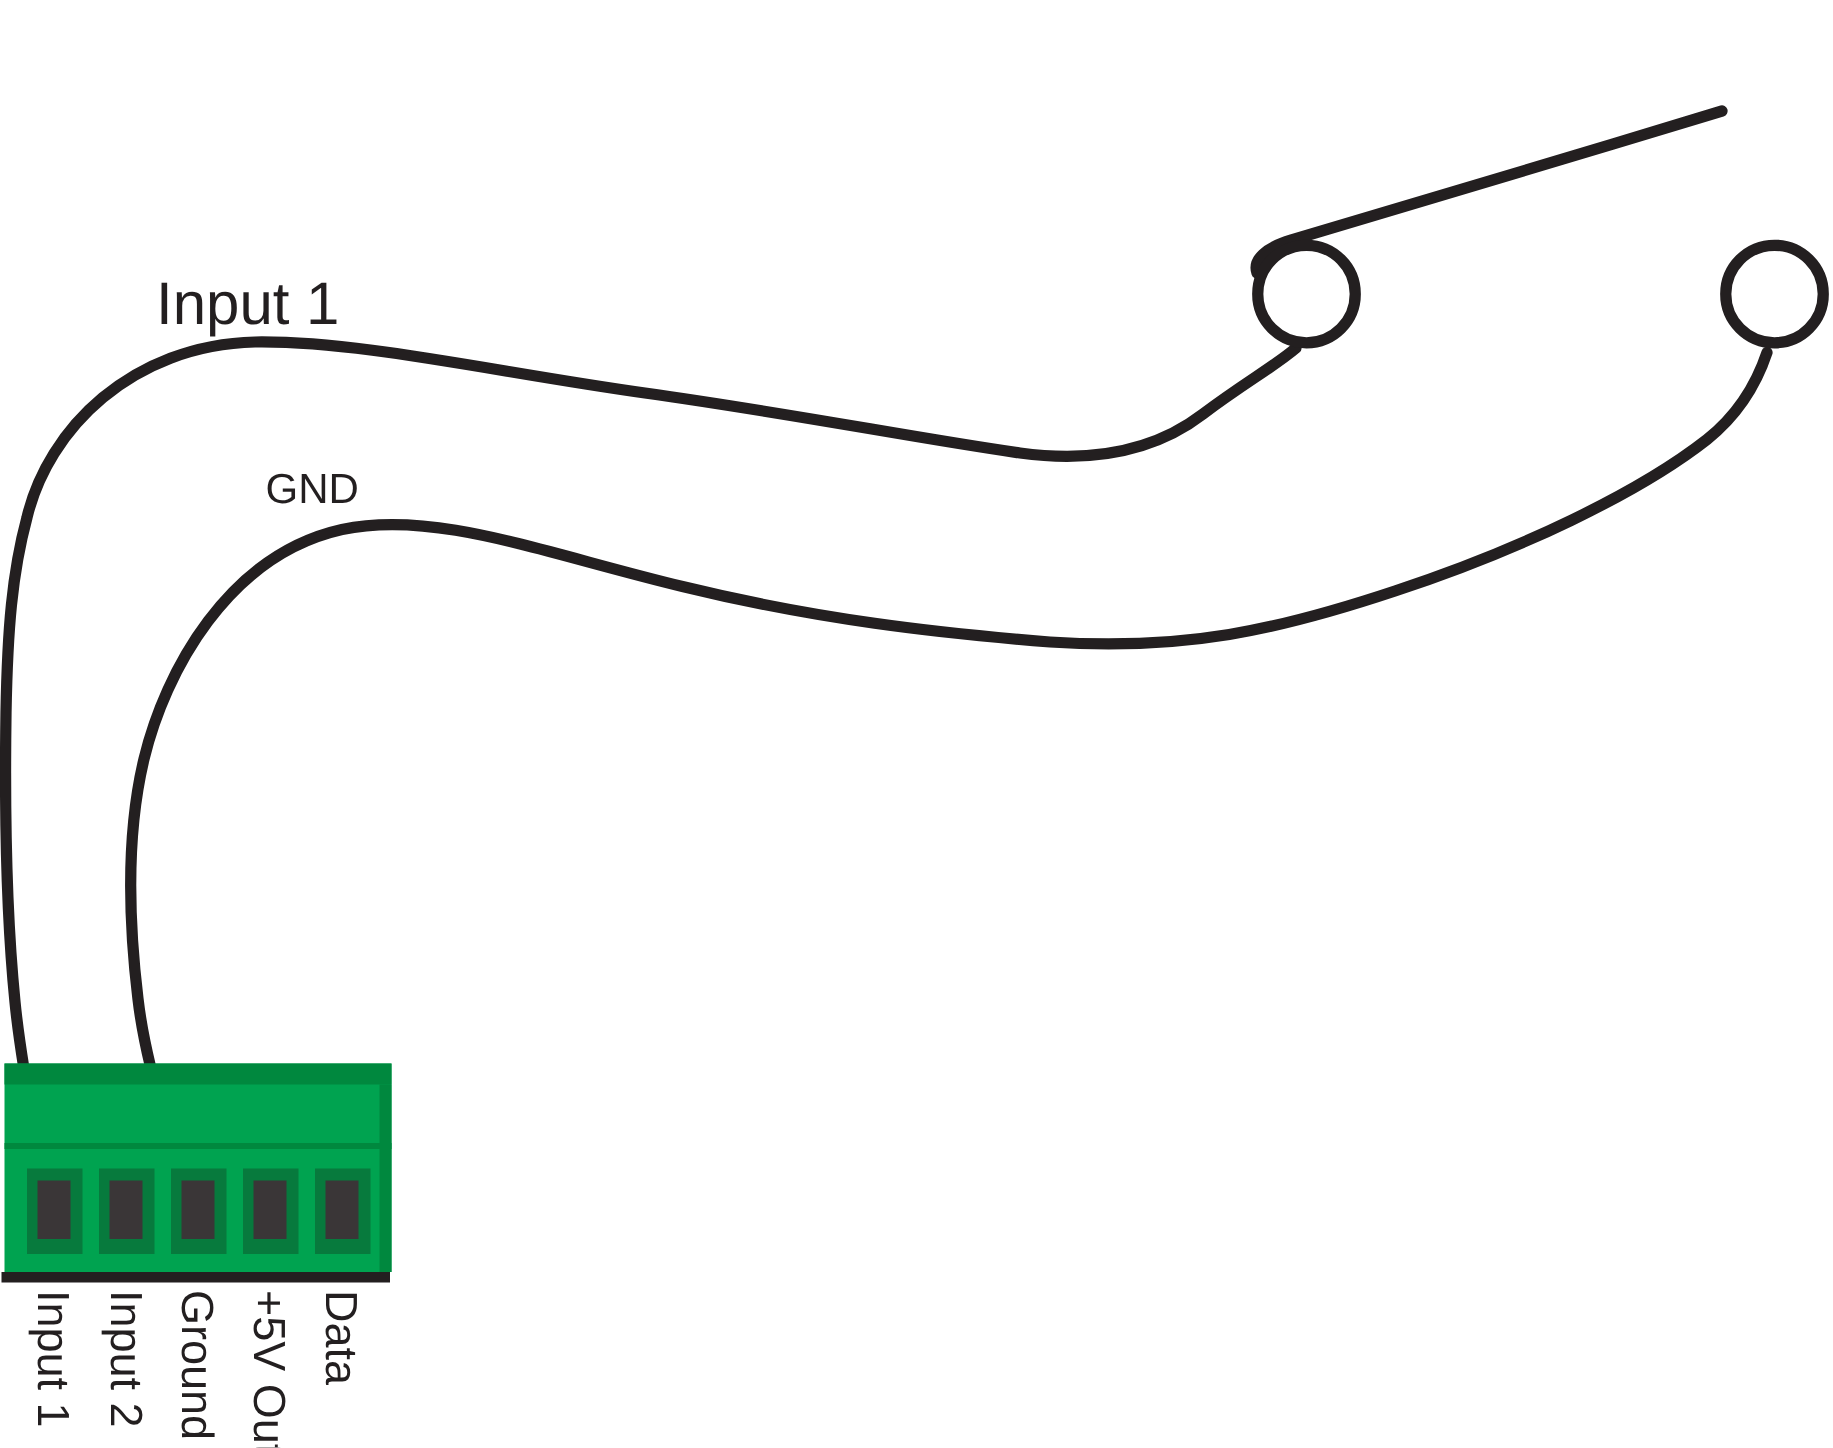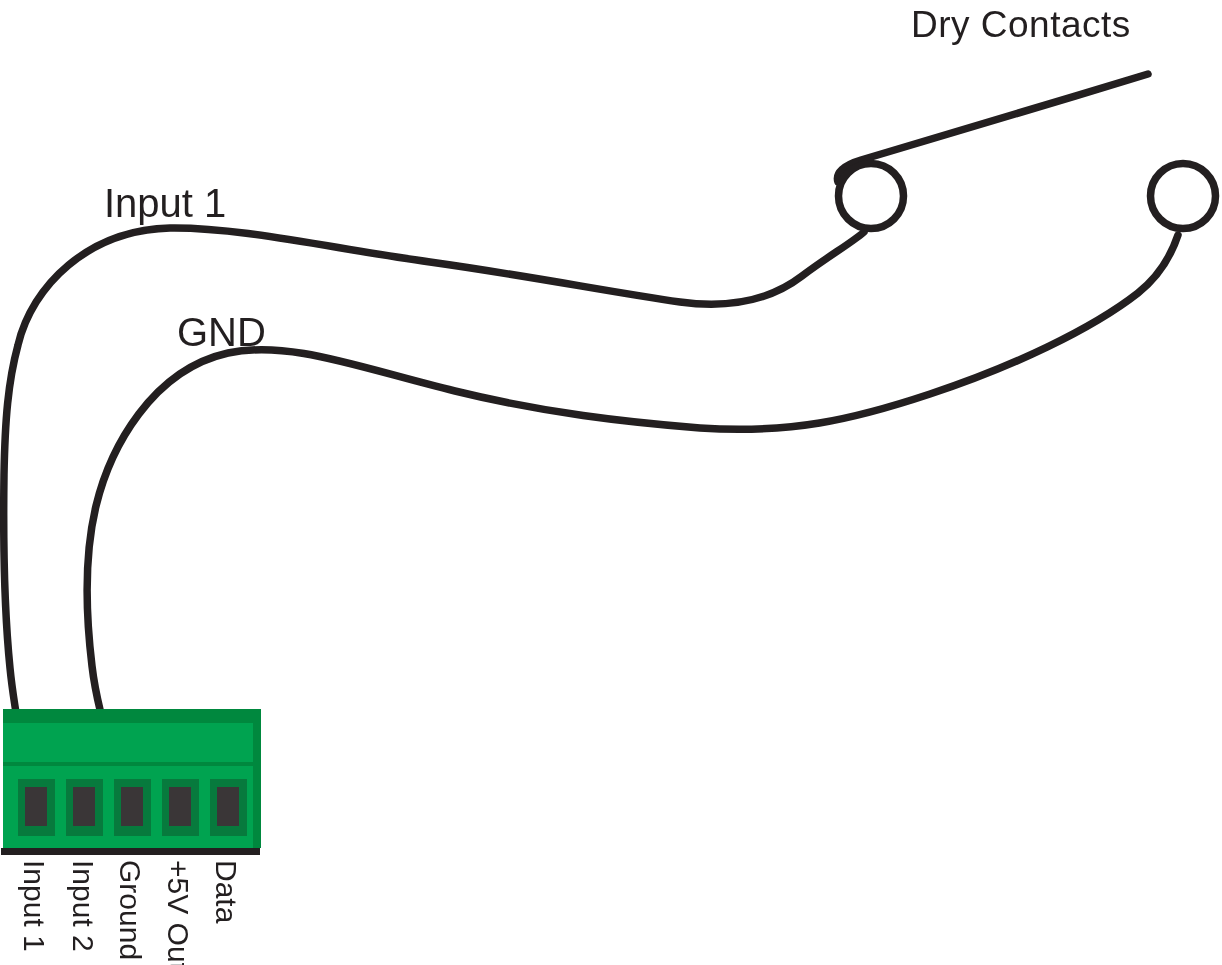--- a/index.html
+++ b/index.html
@@ -18,21 +18,21 @@
     font-family:"Liberation Sans","DejaVu Sans",sans-serif;
     color:var(--c-text_black);
   }
   .stage{position:relative;width:1222px;height:965px;}
   .stage svg{position:absolute;left:0;top:0;}
   .wire{fill:none;stroke:var(--c-wire_black);stroke-width:7.5;stroke-linecap:round;}
   .contact{fill:none;stroke:var(--c-wire_black);stroke-width:7.5;}
   .lbl{position:absolute;white-space:nowrap;color:var(--c-text_black);}
   .lbl-switch{left:911px;top:4px;font-size:37px;letter-spacing:.5px;}
   .lbl-input1{left:104px;top:181px;font-size:40px;}
-  .lbl-gnd{left:177px;top:310px;font-size:40px;}
+  .lbl-gnd{left:177px;top:310px;font-size:28px;}
   .tb{position:absolute;left:3px;top:709px;width:258px;height:139px;background:var(--c-connector_green);}
   .tb-top{position:absolute;left:0;top:0;width:258px;height:14px;background:var(--c-connector_green_dark);}
   .tb-sep{position:absolute;left:0;top:53px;width:258px;height:4px;background:var(--c-connector_green_dark);}
   .tb-right{position:absolute;right:0;top:14px;width:8px;height:125px;background:var(--c-connector_green_dark);}
   .recess{position:absolute;top:70px;width:37px;height:57px;background:var(--c-connector_recess_green);}
   .slot{position:absolute;left:7px;top:8px;width:22px;height:39px;background:var(--c-slot_gray);}
   .tb-bar{position:absolute;left:1px;top:848px;width:259px;height:7px;background:var(--c-wire_black);}
   .pin-label{
     position:absolute;top:860px;font-size:30px;line-height:30px;white-space:nowrap;
     transform:rotate(90deg);transform-origin:0 0;color:var(--c-text_black);
@@ -62,21 +62,20 @@
          C 790 434, 852 420, 930 394
          C 1012 367, 1092 329, 1138 293
          C 1163 273, 1173 250, 1178 235"></path>
     <path class="wire" d="M 1148 74
          C 1040 107, 908 146, 861 160
          C 844 165, 835 173, 838 182"></path>
     <circle class="contact" cx="871" cy="196" r="32.5"></circle>
     <circle class="contact" cx="1183" cy="196" r="32.5"></circle>
   </svg>
 
-  <div class="lbl lbl-switch">Dry Contacts</div>
   <div class="lbl lbl-input1">Input 1</div>
   <div class="lbl lbl-gnd">GND</div>
 
   <div class="tb">
     <div class="tb-top"></div>
     <div class="tb-sep"></div>
     <div class="tb-right"></div>
     <div class="recess" style="left:15px">
       <div class="slot"></div>
     </div>

